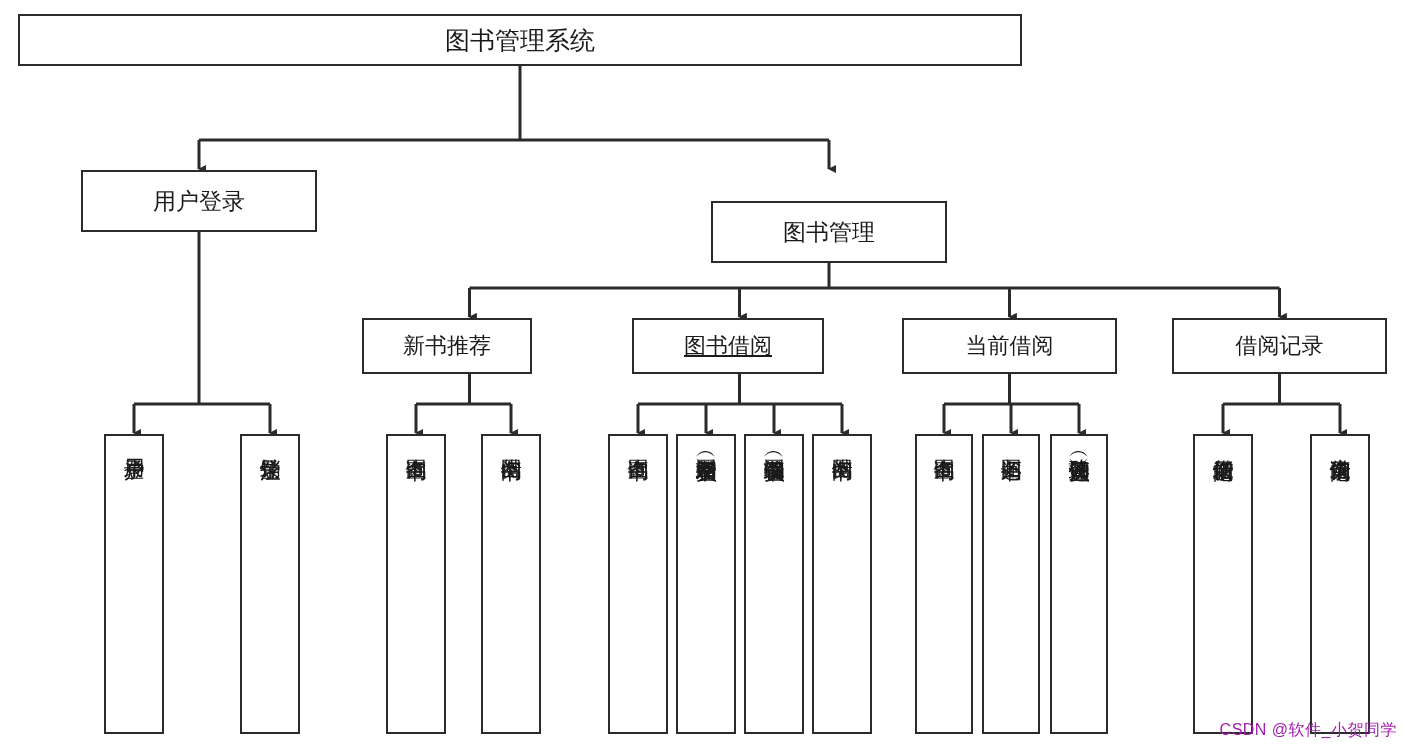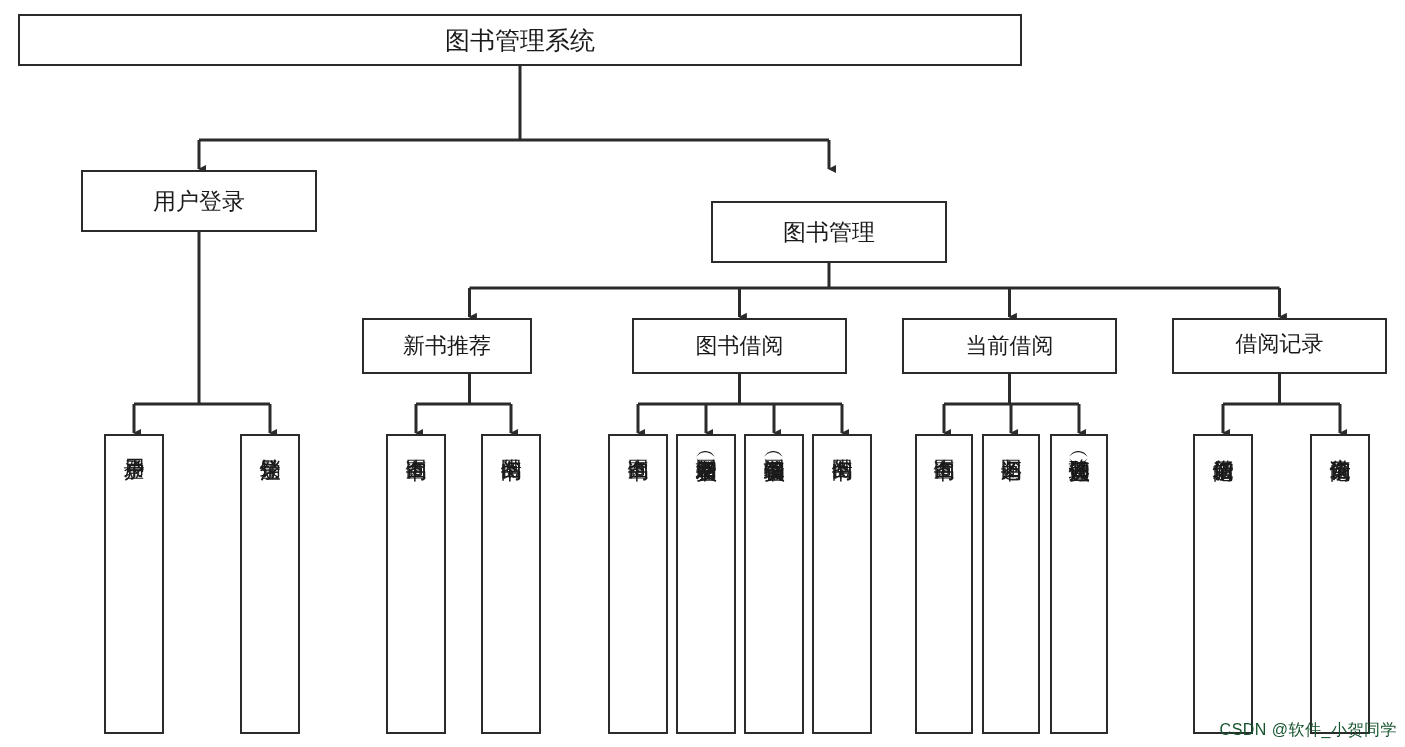--- a/index.html
+++ b/index.html
@@ -56,21 +56,21 @@
   }
   .level-0 .node-label { font-size: 25px; }
   .level-1 .node-label { font-size: 23px; }
   .level-2 .node-label { font-size: 22px; }
   .level-3 .node-label { font-size: 21px; }
   .watermark {
     position: absolute;
     right: 8px;
     bottom: 6px;
     font-size: 16px;
-    color: #14532d;
+    color: #a21caf;
     white-space: nowrap;
     letter-spacing: 0.5px;
   }
 </style>
 </head>
 <body>
 
 <div id="diagram-root">
   <svg id="edge-layer" viewBox="0 0 1405 747" width="1405" height="747" xmlns="http://www.w3.org/2000/svg">
     <defs>
@@ -120,27 +120,27 @@
       </div>
       <div class="node level-1 horizontal" style="left: 81px; top: 170px; width: 236px; height: 62px;">
         <span class="node-label">用户登录</span>
       </div>
       <div class="node level-1 horizontal" style="left: 711px; top: 170px; width: 236px; height: 62px; margin-top: 31px;">
         <span class="node-label">图书管理</span>
       </div>
       <div class="node level-2 horizontal" style="left: 362px; top: 318px; width: 170px; height: 56px;">
         <span class="node-label">新书推荐</span>
       </div>
-      <div class="node level-2 horizontal" style="left: 632px; top: 318px; width: 215px; height: 56px;">
+      <div class="node level-2 horizontal" style="left: 632px; top: 318px; width: 192px; height: 56px; text-decoration: underline;">
         <span class="node-label">图书借阅</span>
       </div>
       <div class="node level-2 horizontal" style="left: 902px; top: 318px; width: 215px; height: 56px; font-family: Liberation Serif, serif;">
         <span class="node-label">当前借阅</span>
       </div>
-      <div class="node level-2 horizontal" style="left: 1172px; top: 318px; width: 215px; height: 56px; font-family: Liberation Mono, monospace;">
+      <div class="node level-2 horizontal" style="left: 1172px; top: 318px; width: 215px; height: 56px;">
         <span class="node-label">借阅记录</span>
       </div>
       <div class="node level-3 vertical" style="left: 104px; top: 434px; width: 60px; height: 300px;">
         <span class="node-label">用户登录</span>
       </div>
       <div class="node level-3 vertical" style="left: 240px; top: 434px; width: 60px; height: 300px;">
         <span class="node-label">注销登录</span>
       </div>
       <div class="node level-3 vertical" style="left: 386px; top: 434px; width: 60px; height: 300px;">
         <span class="node-label">查询图书</span>

